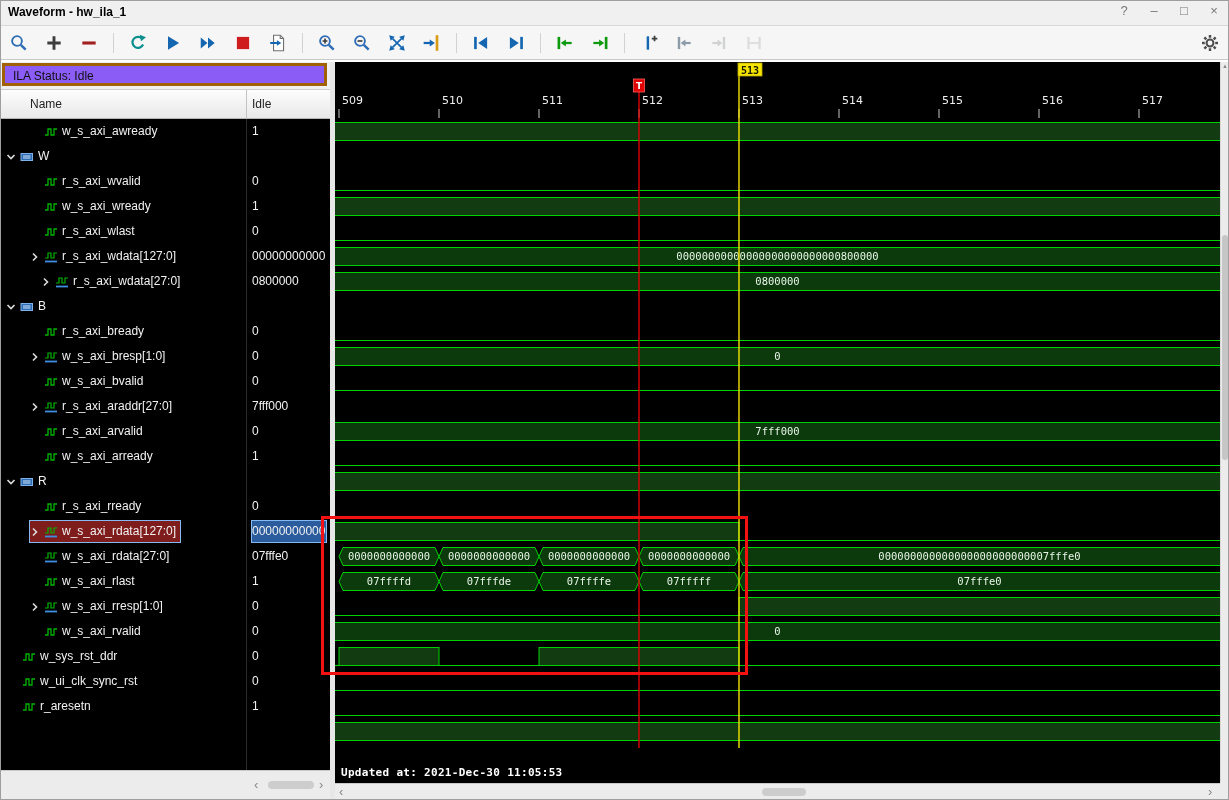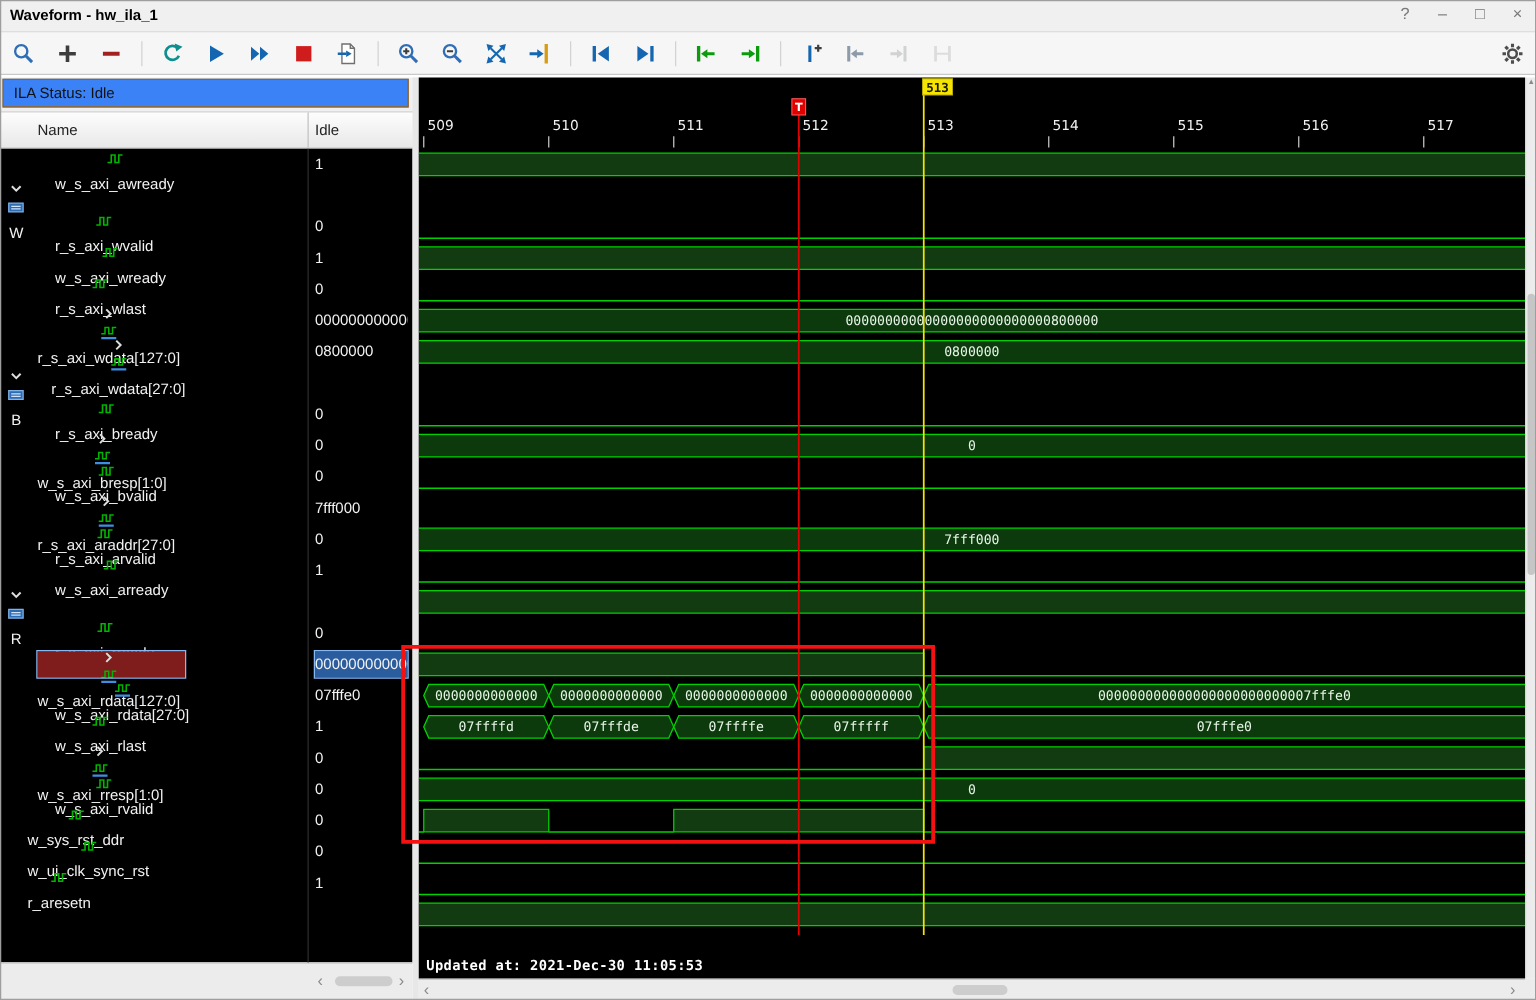--- a/index.html
+++ b/index.html
@@ -16,32 +16,32 @@
   
   .toolbar{position:absolute;left:0;top:26px;width:100%;height:34px;background:#f6f6f6;border-bottom:1px solid #c9c9c9;
            display:flex;align-items:center;gap:13px;padding-left:8px;box-sizing:border-box;}
   .tbtn{width:22px;height:22px;display:flex;align-items:center;justify-content:center;flex:0 0 auto;}
   .tbtn.disabled{opacity:.42;filter:grayscale(.8);}
   .tsep{width:1px;height:20px;background:#d2d2d2;flex:0 0 auto;}
   .tbtn.settings{margin-left:auto;margin-right:8px;}
 
   
   .leftpane-bg{position:absolute;left:0;top:62px;width:335px;height:27px;background:#f0f0f0;}
-  .status-box{position:absolute;left:2px;top:63px;width:325px;height:23px;background:#3b82f6;border:1px solid #a16207;
+  .status-box{position:absolute;left:2px;top:63px;width:325px;height:23px;background:#8b5cf6;border:3px solid #a16207;
               box-sizing:border-box;font-size:12px;line-height:21px;padding-left:8px;color:#111;}
   .cols-header{position:absolute;left:0;top:89px;width:335px;height:30px;background:linear-gradient(#fdfdfd,#e8e8e8);
                border-top:1px solid #cfcfcf;border-bottom:1px solid #b5b5b5;box-sizing:border-box;font-size:12px;color:#222;}
   .cols-header .h-name{position:absolute;left:30px;top:7px;}
   .cols-header .h-value{position:absolute;left:252px;top:7px;}
   .cols-header .h-div{position:absolute;left:246px;top:0;width:1px;height:100%;background:#c2c2c2;}
 
   .tree{position:absolute;left:0;top:119px;width:330px;height:651px;background:#000;overflow:hidden;}
   .tree-divider{position:absolute;left:246px;top:119px;width:1px;height:651px;background:#2c2c2c;z-index:5;}
   .trow{position:relative;height:25px;}
-  .namewrap{position:absolute;top:2px;height:21px;display:flex;align-items:center;gap:4px;padding:0 4px 0 0;flex-direction:column;}
+  .namewrap{position:absolute;top:2px;height:21px;display:flex;align-items:center;gap:4px;padding:0 4px 0 0;}
   .namewrap.sel{background:#7f1d1d;outline:1px solid #86b8f2;}
   .arrow{width:10px;height:10px;display:flex;align-items:center;}
   .ticon{width:14px;height:12px;display:flex;align-items:center;}
   .lbl{font-size:12px;color:#f2f2f2;white-space:nowrap;line-height:21px;}
   .val{position:absolute;left:252px;top:2px;height:21px;line-height:21px;font-size:12px;color:#f2f2f2;width:74px;overflow:hidden;white-space:nowrap;}
   .val.sel{background:#2b5c9d;outline:1px solid #86b8f2;}
 
   .left-bottom{position:absolute;left:0;top:770px;width:330px;height:30px;background:#ececec;border-top:1px solid #c9c9c9;box-sizing:border-box;}
   .mini-arrow{position:absolute;top:6px;color:#8a8a8a;font-size:13px;line-height:16px;}
   .mini-thumb{position:absolute;top:10px;height:8px;background:#cdcdcd;border-radius:4px;}

